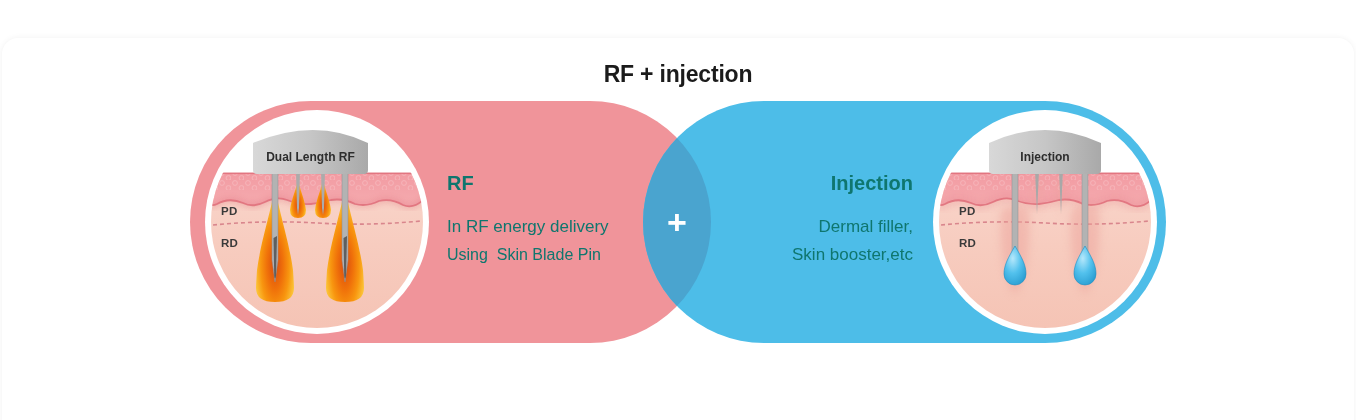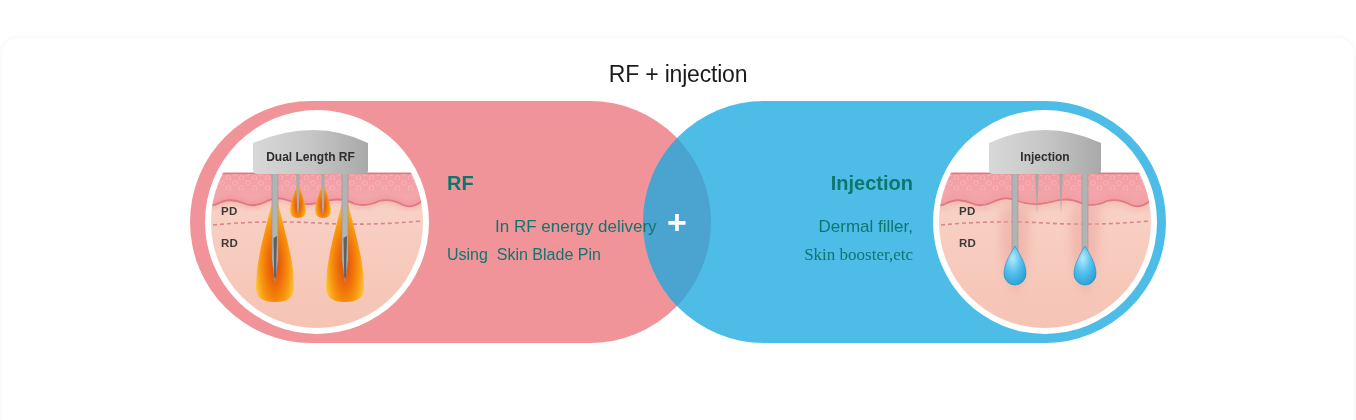--- a/index.html
+++ b/index.html
@@ -6,40 +6,40 @@
   .stage{
     position:relative;width:1356px;height:420px;overflow:hidden;
     font-family:"Liberation Sans", sans-serif;background:#fff;
   }
   .card{
     position:absolute;left:2px;top:38px;width:1352px;height:400px;
     background:#fff;border-radius:16px;box-shadow:0 0 6px rgba(0,0,0,0.06);
   }
   .title{
     position:absolute;top:61px;left:0;width:100%;text-align:center;
-    font-size:23px;font-weight:400;color:#1b1b1b;letter-spacing:-0.2px;
+    font-size:23px;font-weight:700;color:#1b1b1b;letter-spacing:-0.2px;
   }
   .bgsvg{position:absolute;left:0;top:0;}
   .shape-pink{fill:var(--pink,#F0949A);}
   .shape-blue{fill:var(--blue,#4DBDE8);}
   .shape-overlap{fill:var(--overlap,#4AA4CF);}
   .circle-ill{position:absolute;width:224px;height:224px;}
   .circle-ill.left{left:205px;top:110px;}
   .circle-ill.right{left:933px;top:110px;}
   .plus{
     position:absolute;left:677px;top:223px;transform:translate(-50%,-54%);
     color:#fff;font-size:34px;font-weight:700;line-height:1;
   }
   .txt{position:absolute;color:#0f766e;}
   .rf-heading{left:447px;top:172px;font-size:20px;font-weight:700;}
-  .rf-line1{left:447px;top:217px;font-size:17px;margin-left:48px;}
+  .rf-line1{left:447px;top:217px;font-size:17px;}
   .rf-line2{left:447px;top:246px;font-size:16px;white-space:pre;}
   .inj-heading{right:443px;top:172px;font-size:20px;font-weight:700;text-align:right;}
   .inj-line1{right:443px;top:217px;font-size:17px;text-align:left;}
-  .inj-line2{right:443px;top:245px;font-size:17px;text-align:right;font-family:Liberation Serif, serif;}
+  .inj-line2{right:443px;top:245px;font-size:17px;text-align:right;}
   .skin-label{font-size:11.5px;font-weight:700;fill:#3a3a3a;letter-spacing:.3px;}
   .device-label{font-size:12px;font-weight:700;fill:#2d2d2d;}
   text{font-family:"Liberation Sans", sans-serif;}
 </style>
 </head>
 <body>
 
 <div class="stage">
   <div class="card"></div>
 

